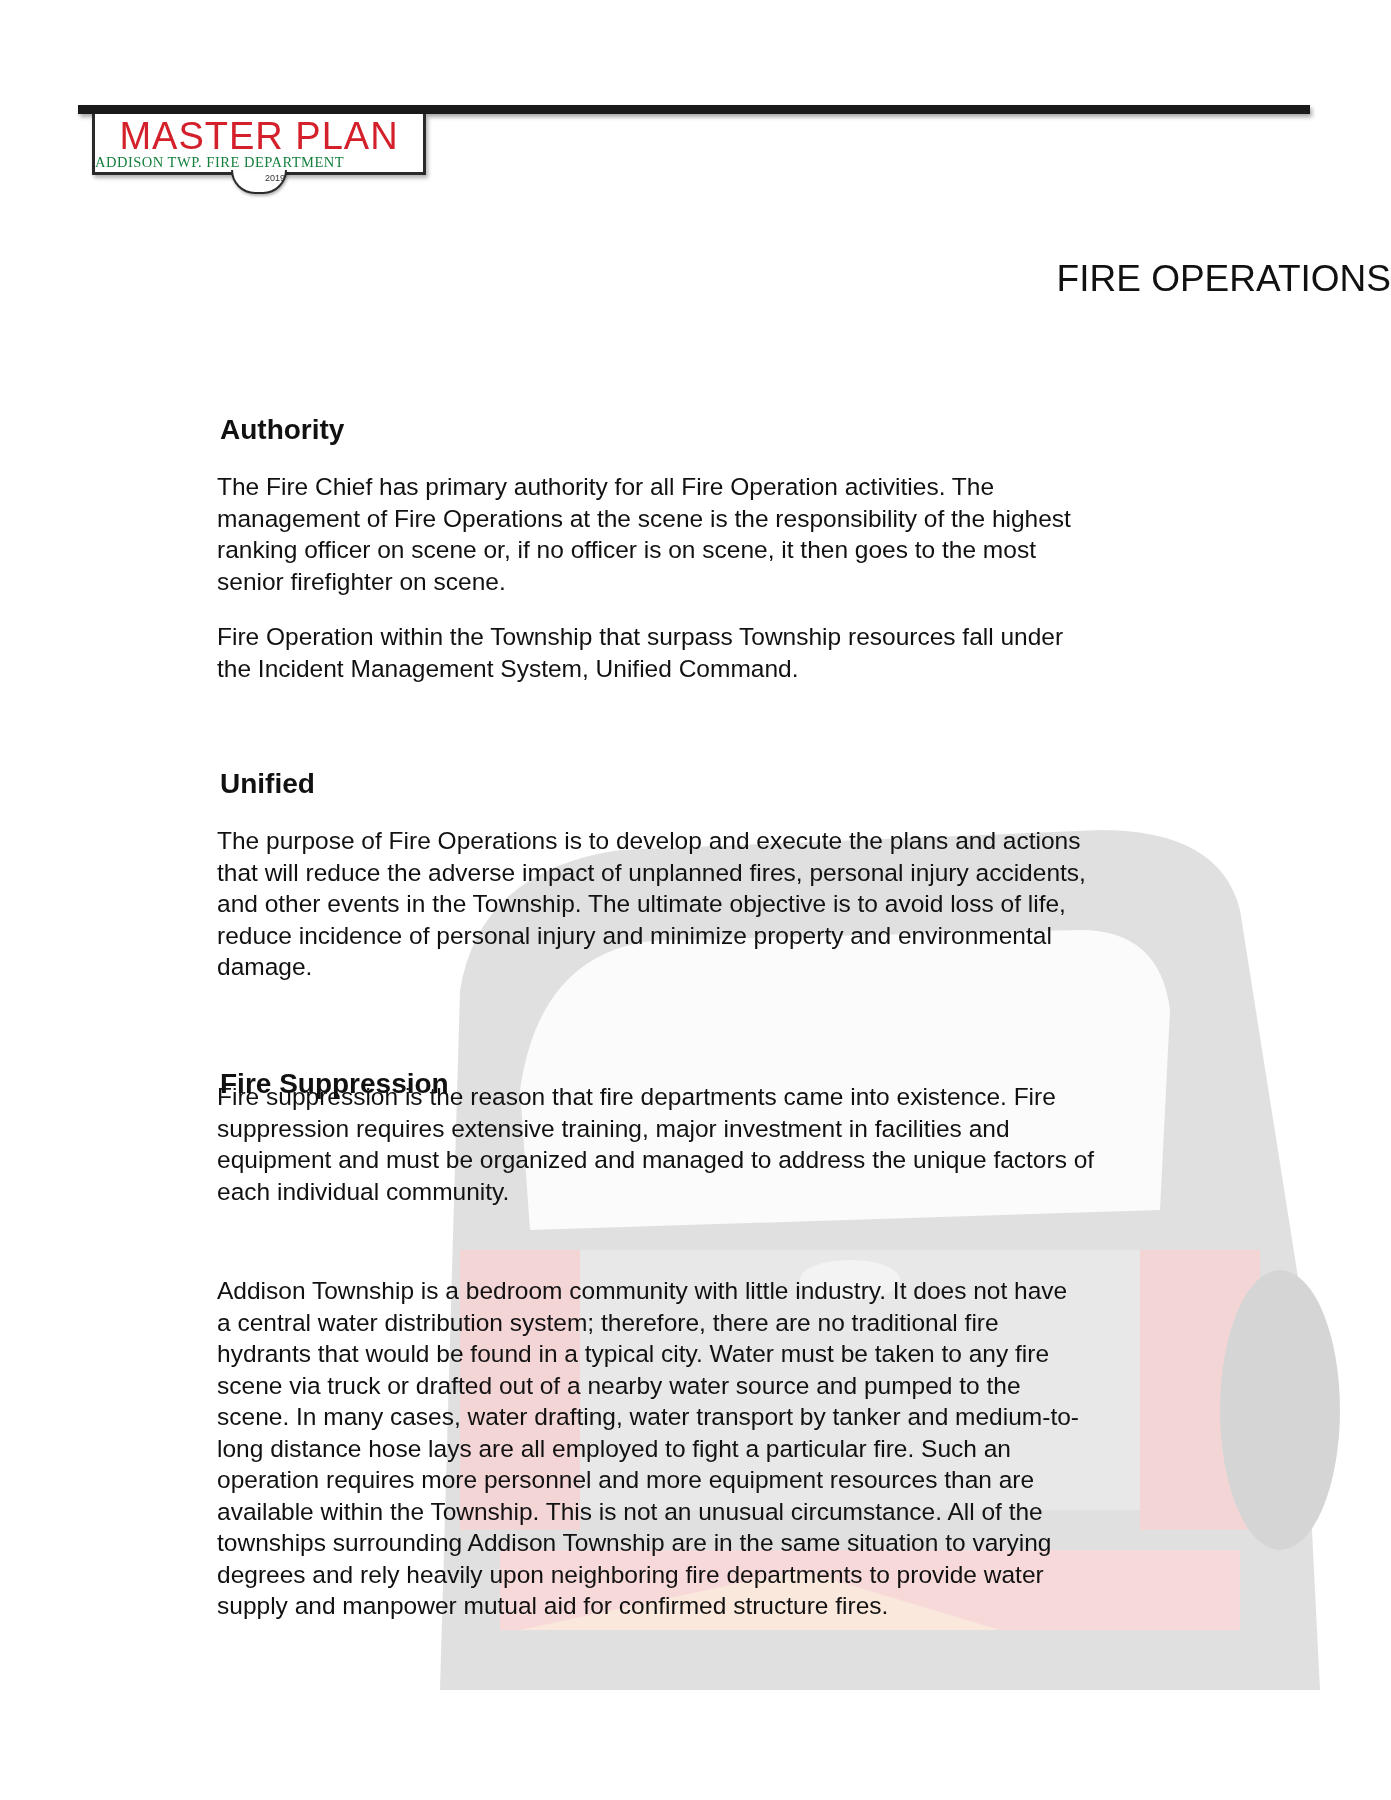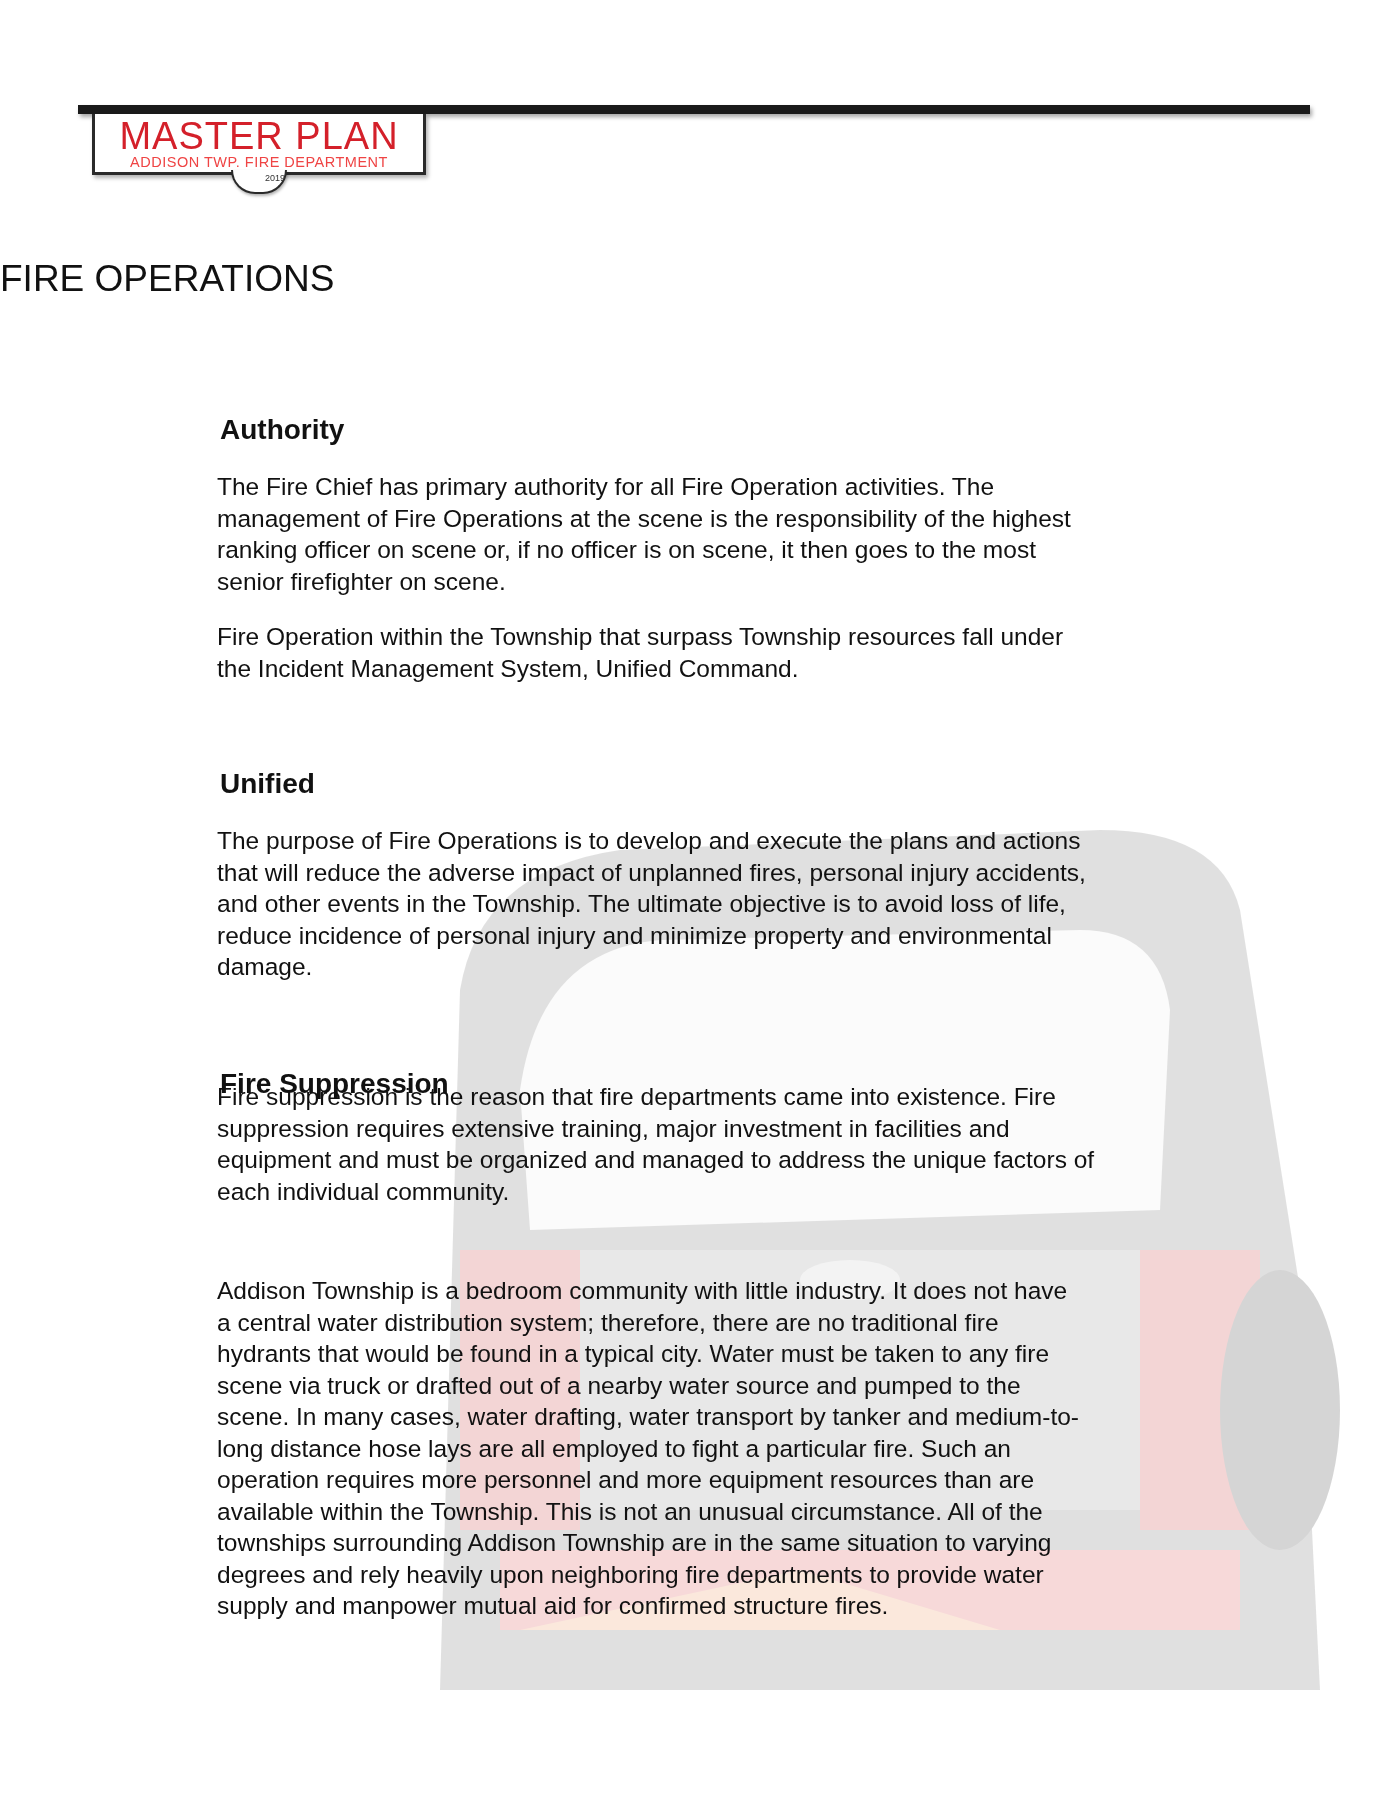--- a/index.html
+++ b/index.html
@@ -14,35 +14,35 @@
     .logo {
       position: absolute; left: 92px; top: 114px; width: 328px; height: 58px;
       border: 3px solid #2a2a2a; border-top: none; background: #ffffff;
       box-shadow: 2px 3px 4px rgba(0,0,0,0.3);
     }
     .logo-title {
       position: absolute; left: 0; right: 0; top: 2px; text-align: center;
       color: #d4202a; font-size: 38px; letter-spacing: 1px; line-height: 40px;
     }
     .logo-sub {
-      position: absolute; left: 0; right: 0; top: 40px; text-align: center;
-      color: #ef4444; font-size: 14.5px; letter-spacing: 0.5px; line-height: 16px;
+      position: absolute; left: 0; right: 0; top: 40px; 
+      color: #15803d; font-size: 14.5px; letter-spacing: 0.5px; line-height: 16px; font-family: Liberation Serif, serif;
     }
     .logo-year {
       position: absolute; left: 136px; top: 56px; width: 52px; height: 22px;
       background: #fff; border: 2px solid #2a2a2a; border-top: none;
       border-radius: 0 0 26px 26px; text-align: right; font-size: 9px; line-height: 16px; color: #333;
       box-shadow: 1px 2px 3px rgba(0,0,0,0.3);
     }
     .truck-bg {
       position: absolute; left: 400px; top: 790px; width: 960px; height: 900px; z-index: 0;
       opacity: 0.22;
     }
     .page-title {
-      position: absolute; left: 0; width: 1391px; top: 258px; text-align: left;
+      position: absolute; left: 0; width: 1391px; top: 258px; text-align: right;
       font-size: 37px; font-weight: normal; margin: 0; z-index: 1;
     }
     .content { position: absolute; left: 204px; top: 0; width: 980px; z-index: 1; }
     .section-heading {
       position: absolute; left: 0; font-size: 28px; font-weight: bold; margin: 16px; white-space: nowrap;
     }
     .para {
       position: absolute; left: 0; font-size: 24.5px; line-height: 31.5px; margin: 13px; white-space: pre-line;
     }
   </style>

